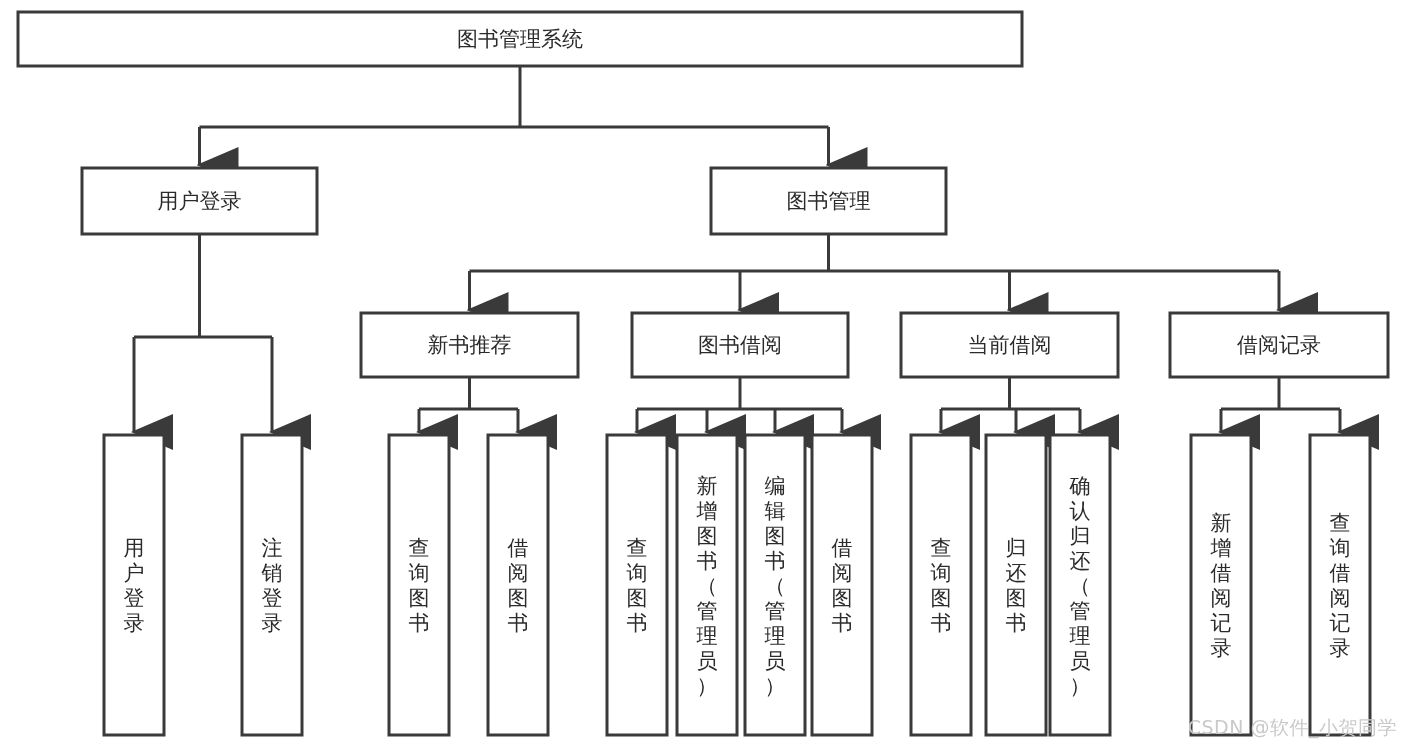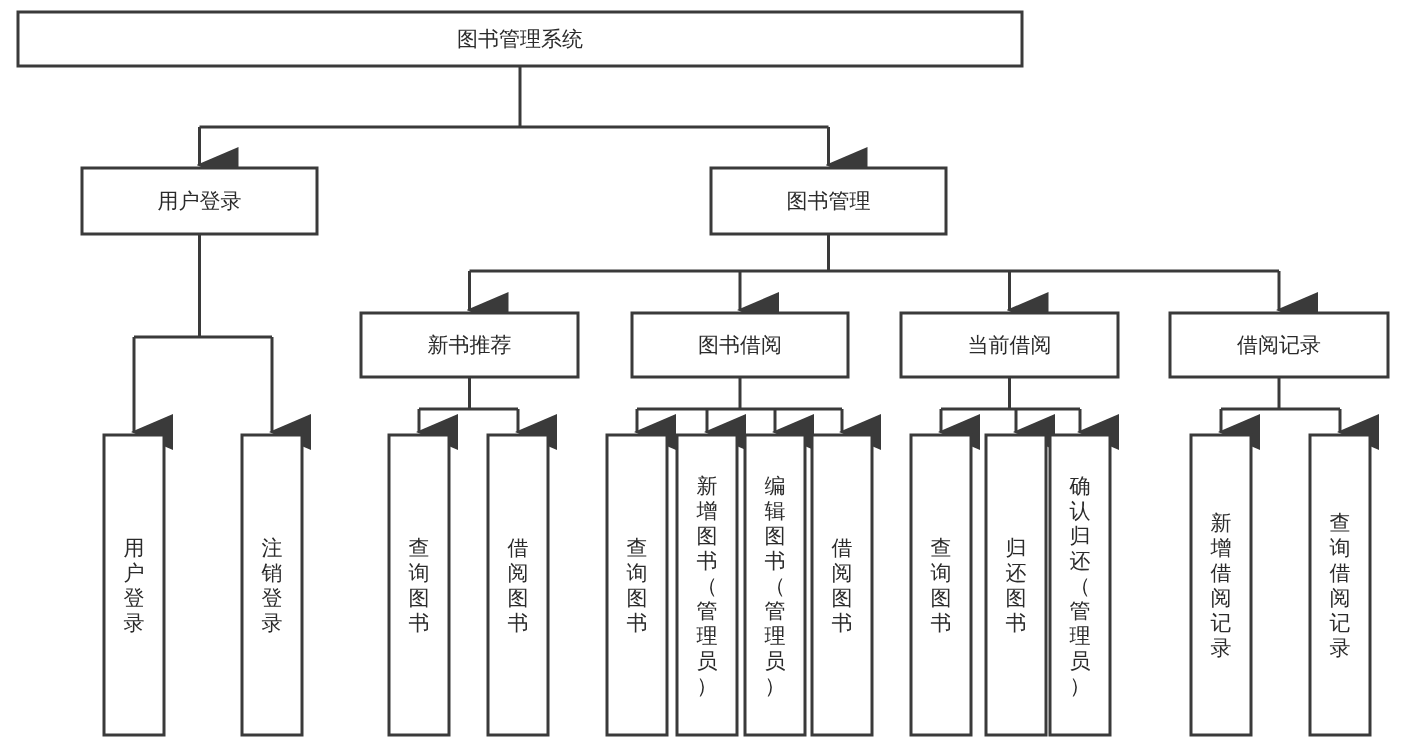--- a/index.html
+++ b/index.html
@@ -186,13 +186,14 @@
         <g>
           <rect x="1191" y="435" width="60" height="300" class="node-box"></rect>
           <text x="1221" y="530" class="node-label-vert"><tspan x="1221" dy="0">新</tspan><tspan x="1221" dy="25">增</tspan><tspan x="1221" dy="25">借</tspan><tspan x="1221" dy="25">阅</tspan><tspan x="1221" dy="25">记</tspan><tspan x="1221" dy="25">录</tspan></text>
         </g>
         <g>
           <rect x="1310" y="435" width="60" height="300" class="node-box"></rect>
           <text x="1340" y="530" class="node-label-vert"><tspan x="1340" dy="0">查</tspan><tspan x="1340" dy="25">询</tspan><tspan x="1340" dy="25">借</tspan><tspan x="1340" dy="25">阅</tspan><tspan x="1340" dy="25">记</tspan><tspan x="1340" dy="25">录</tspan></text>
         </g>
       </g>
   </svg>
+  <div class="watermark">CSDN @软件_小贺同学</div>
 </div>
 
 </body></html>

